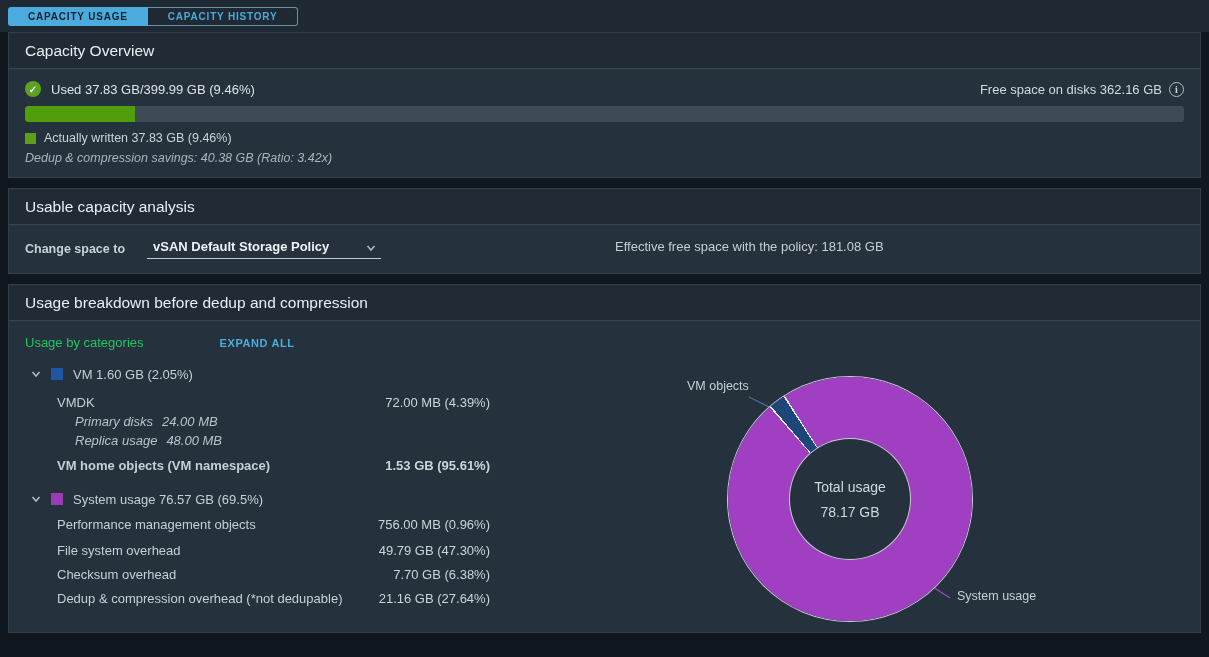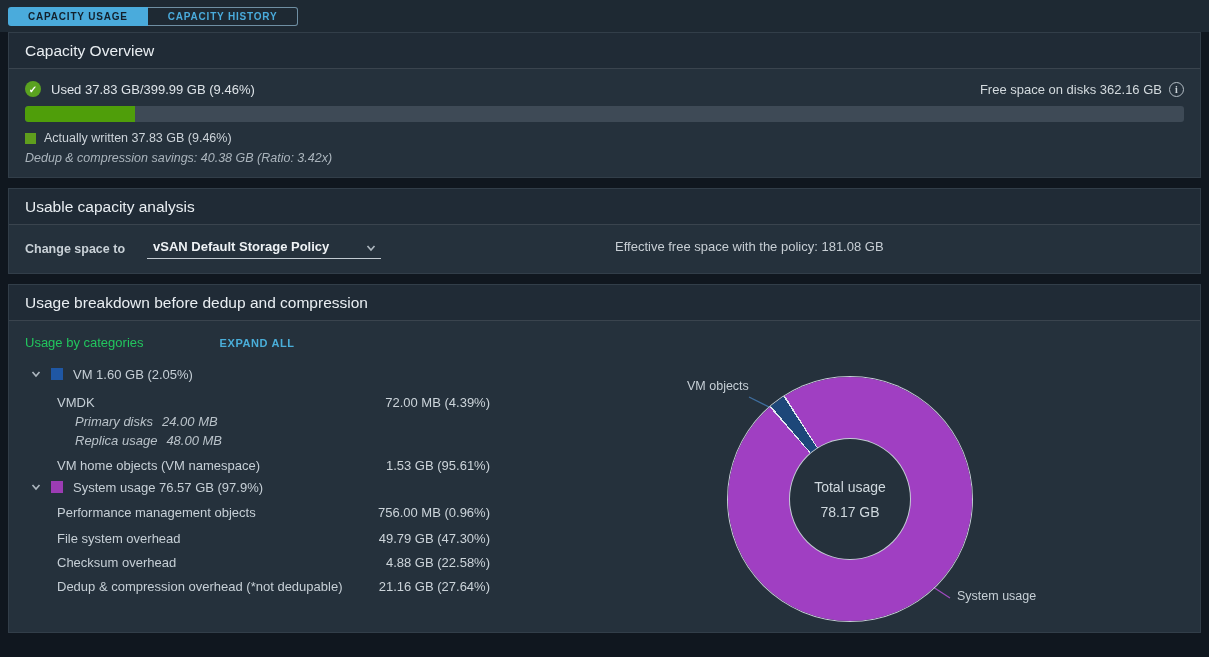--- a/index.html
+++ b/index.html
@@ -78,21 +78,21 @@
   .tree-row .t-label { font-size:13px; color:#c6cfd6; white-space:nowrap; }
   .tree-row .t-val { margin-left:auto; font-size:13px; color:#ccd4da; white-space:nowrap; }
   .tree-row.group { padding-left:12px; cursor:pointer; }
   .tree-row.item { padding-left:40px; }
   .tree-row.sub { padding-left:58px; height:19px; }
   .tree-row.sub .t-label, .tree-row.sub .t-inline { font-style:italic; color:#b9c2c9; font-size:13px; }
   .tree-row.sub .t-inline { margin-left:9px; }
   .tree-chev { width:14px; height:14px; display:inline-flex; align-items:center; justify-content:center; margin-right:8px; cursor:pointer; }
   .tree-swatch { width:12px; height:12px; margin-right:10px; flex:none; }
   .mb8 { margin-bottom:8px; } .mb5 { margin-bottom:5px; } .mb4 { margin-bottom:4px; }
-  .mb2 { margin-bottom:2px; } .mb6 { margin-bottom:6px; } .mb0 { margin-bottom:0; }
+  .mb2 { margin-bottom:14px;font-weight:bold; } .mb6 { margin-bottom:6px; } .mb0 { margin-bottom:0; }
   
   .chart-layer { position:absolute; inset:0; }
   .donut {
     position:absolute; left:719px; top:56px; width:244px; height:244px;
     border-radius:50%; box-shadow:0 0 0 1px rgba(223,231,238,.85); cursor:pointer;
   }
   .donut-hole {
     position:absolute; left:61px; top:61px; width:122px; height:122px;
     border-radius:50%; background:#25313c; border:1px solid rgba(223,231,238,.85);
     display:flex; flex-direction:column; align-items:center; justify-content:center; gap:9px;
@@ -191,33 +191,33 @@
         <span class="t-label">VM home objects (VM namespace)</span>
         <span class="t-val">1.53 GB (95.61%)</span>
       </div>
       <div class="tree-row group mb5">
         <span class="tree-chev">
           <svg class="chev-svg" viewBox="0 0 12 12">
               <polyline points="2.5,4 6,8 9.5,4"></polyline>
             </svg>
         </span>
         <span class="tree-swatch" style="background: rgb(156, 60, 180);"></span>
-        <span class="t-label">System usage 76.57 GB (97.9%)</span>
+        <span class="t-label">System usage 76.57 GB (69.5%)</span>
       </div>
       <div class="tree-row item mb6">
         <span class="t-label">Performance management objects</span>
         <span class="t-val">756.00 MB (0.96%)</span>
       </div>
       <div class="tree-row item mb4">
         <span class="t-label">File system overhead</span>
         <span class="t-val">49.79 GB (47.30%)</span>
       </div>
       <div class="tree-row item mb4">
         <span class="t-label">Checksum overhead</span>
-        <span class="t-val">4.88 GB (22.58%)</span>
+        <span class="t-val">7.70 GB (6.38%)</span>
       </div>
       <div class="tree-row item mb0">
         <span class="t-label">Dedup &amp; compression overhead (*not dedupable)</span>
         <span class="t-val">21.16 GB (27.64%)</span>
       </div>
     </div>
 
     <div class="chart-layer">
       <svg class="leader-svg" viewBox="0 0 1191 316" preserveAspectRatio="none">
         <line x1="740" y1="76" x2="772" y2="92" stroke="#3f6e9e" stroke-width="1.2"></line>

